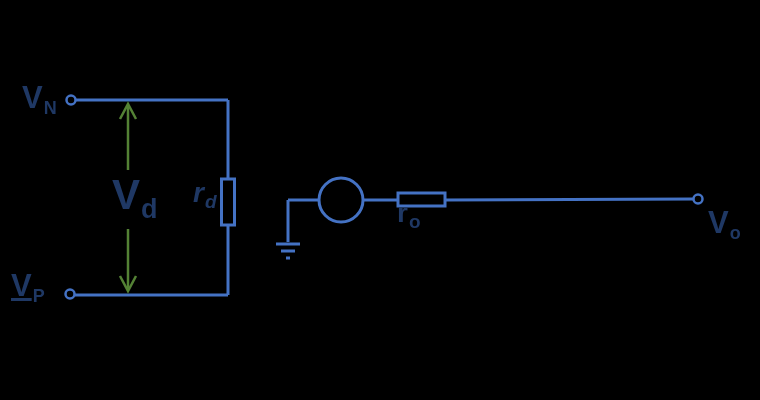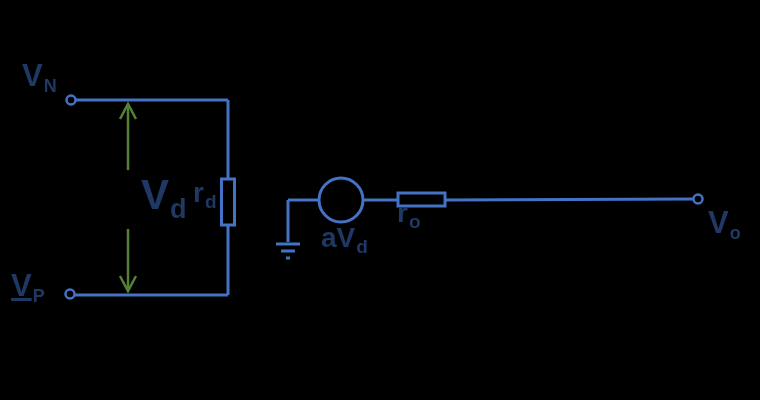--- a/index.html
+++ b/index.html
@@ -36,24 +36,24 @@
     transform: translateY(0.32em);
     margin-left: 1px;
   }
   .lbl-md { font-size: 31px; }
   .lbl-md .sub { font-size: 18px; }
   .lbl-lg { font-size: 42px; }
   .lbl-lg .sub { font-size: 27px; }
   .lbl-sm { font-size: 28px; }
   .lbl-sm .sub { font-size: 19px; }
 
-  #label-vn  { left: 22px;  top: 60px;  }
+  #label-vn  { left: 22px;  top: 82px;  }
   #label-vp  { left: 11px;  top: 270px; text-decoration: underline; }
-  #label-vd  { left: 112px; top: 174px; margin-left: 29px; }
-  #label-rd  { left: 193px; top: 179px; }
+  #label-vd  { left: 112px; top: 174px; }
+  #label-rd  { left: 193px; top: 179px; font-style: italic; }
   #label-avd { left: 321px; top: 224px; }
   #label-ro  { left: 397px; top: 152px; margin-top: 47px; }
   #label-vo  { left: 708px; top: 179px; margin-top: 28px; }
 </style>
 </head>
 <body>
 
 <div class="stage">
 
   <svg class="circuit" width="760" height="400" viewBox="0 0 760 400">
@@ -85,19 +85,18 @@
   </svg>
 
   <div id="label-vn" class="lbl lbl-md"><span>V</span><span class="sub">N</span></div>
 
   <div id="label-vp" class="lbl lbl-md"><span>V</span><span class="sub">P</span></div>
 
   <div id="label-vd" class="lbl lbl-lg"><span>V</span><span class="sub">d</span></div>
 
   <div id="label-rd" class="lbl lbl-sm"><span>r</span><span class="sub">d</span></div>
 
-  <div id="label-avd" class="lbl lbl-sm"><span>aV</span><span class="sub">d</span></div>
 
   <div id="label-ro" class="lbl lbl-sm"><span>r</span><span class="sub">o</span></div>
 
   <div id="label-vo" class="lbl lbl-md"><span>V</span><span class="sub">o</span></div>
 
 </div>
 
 </body></html>

